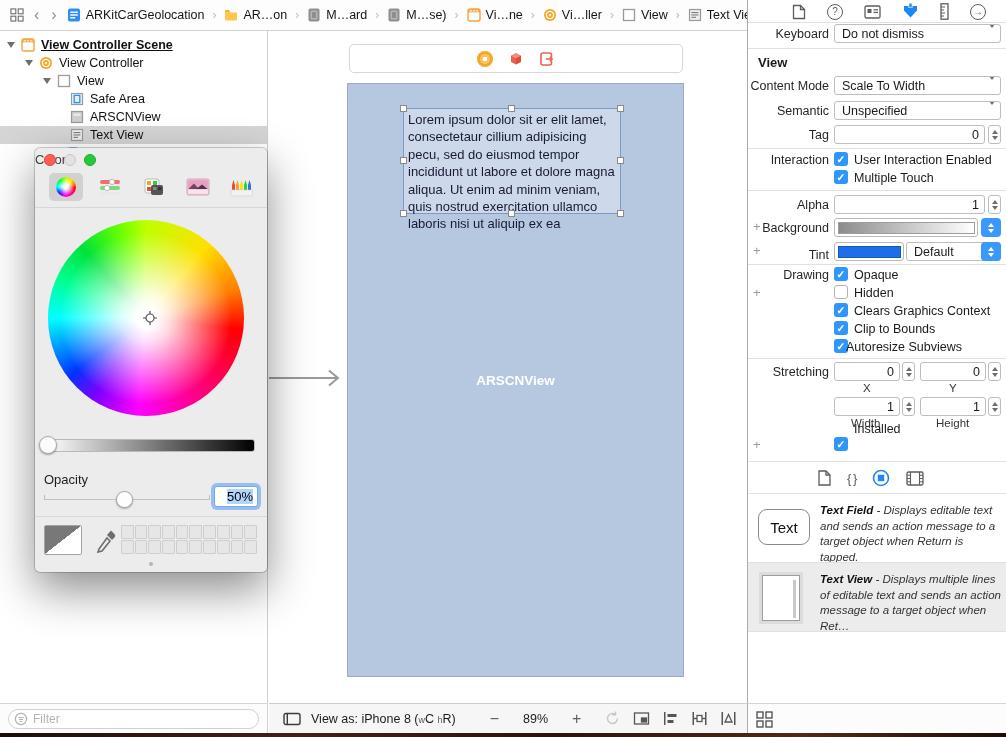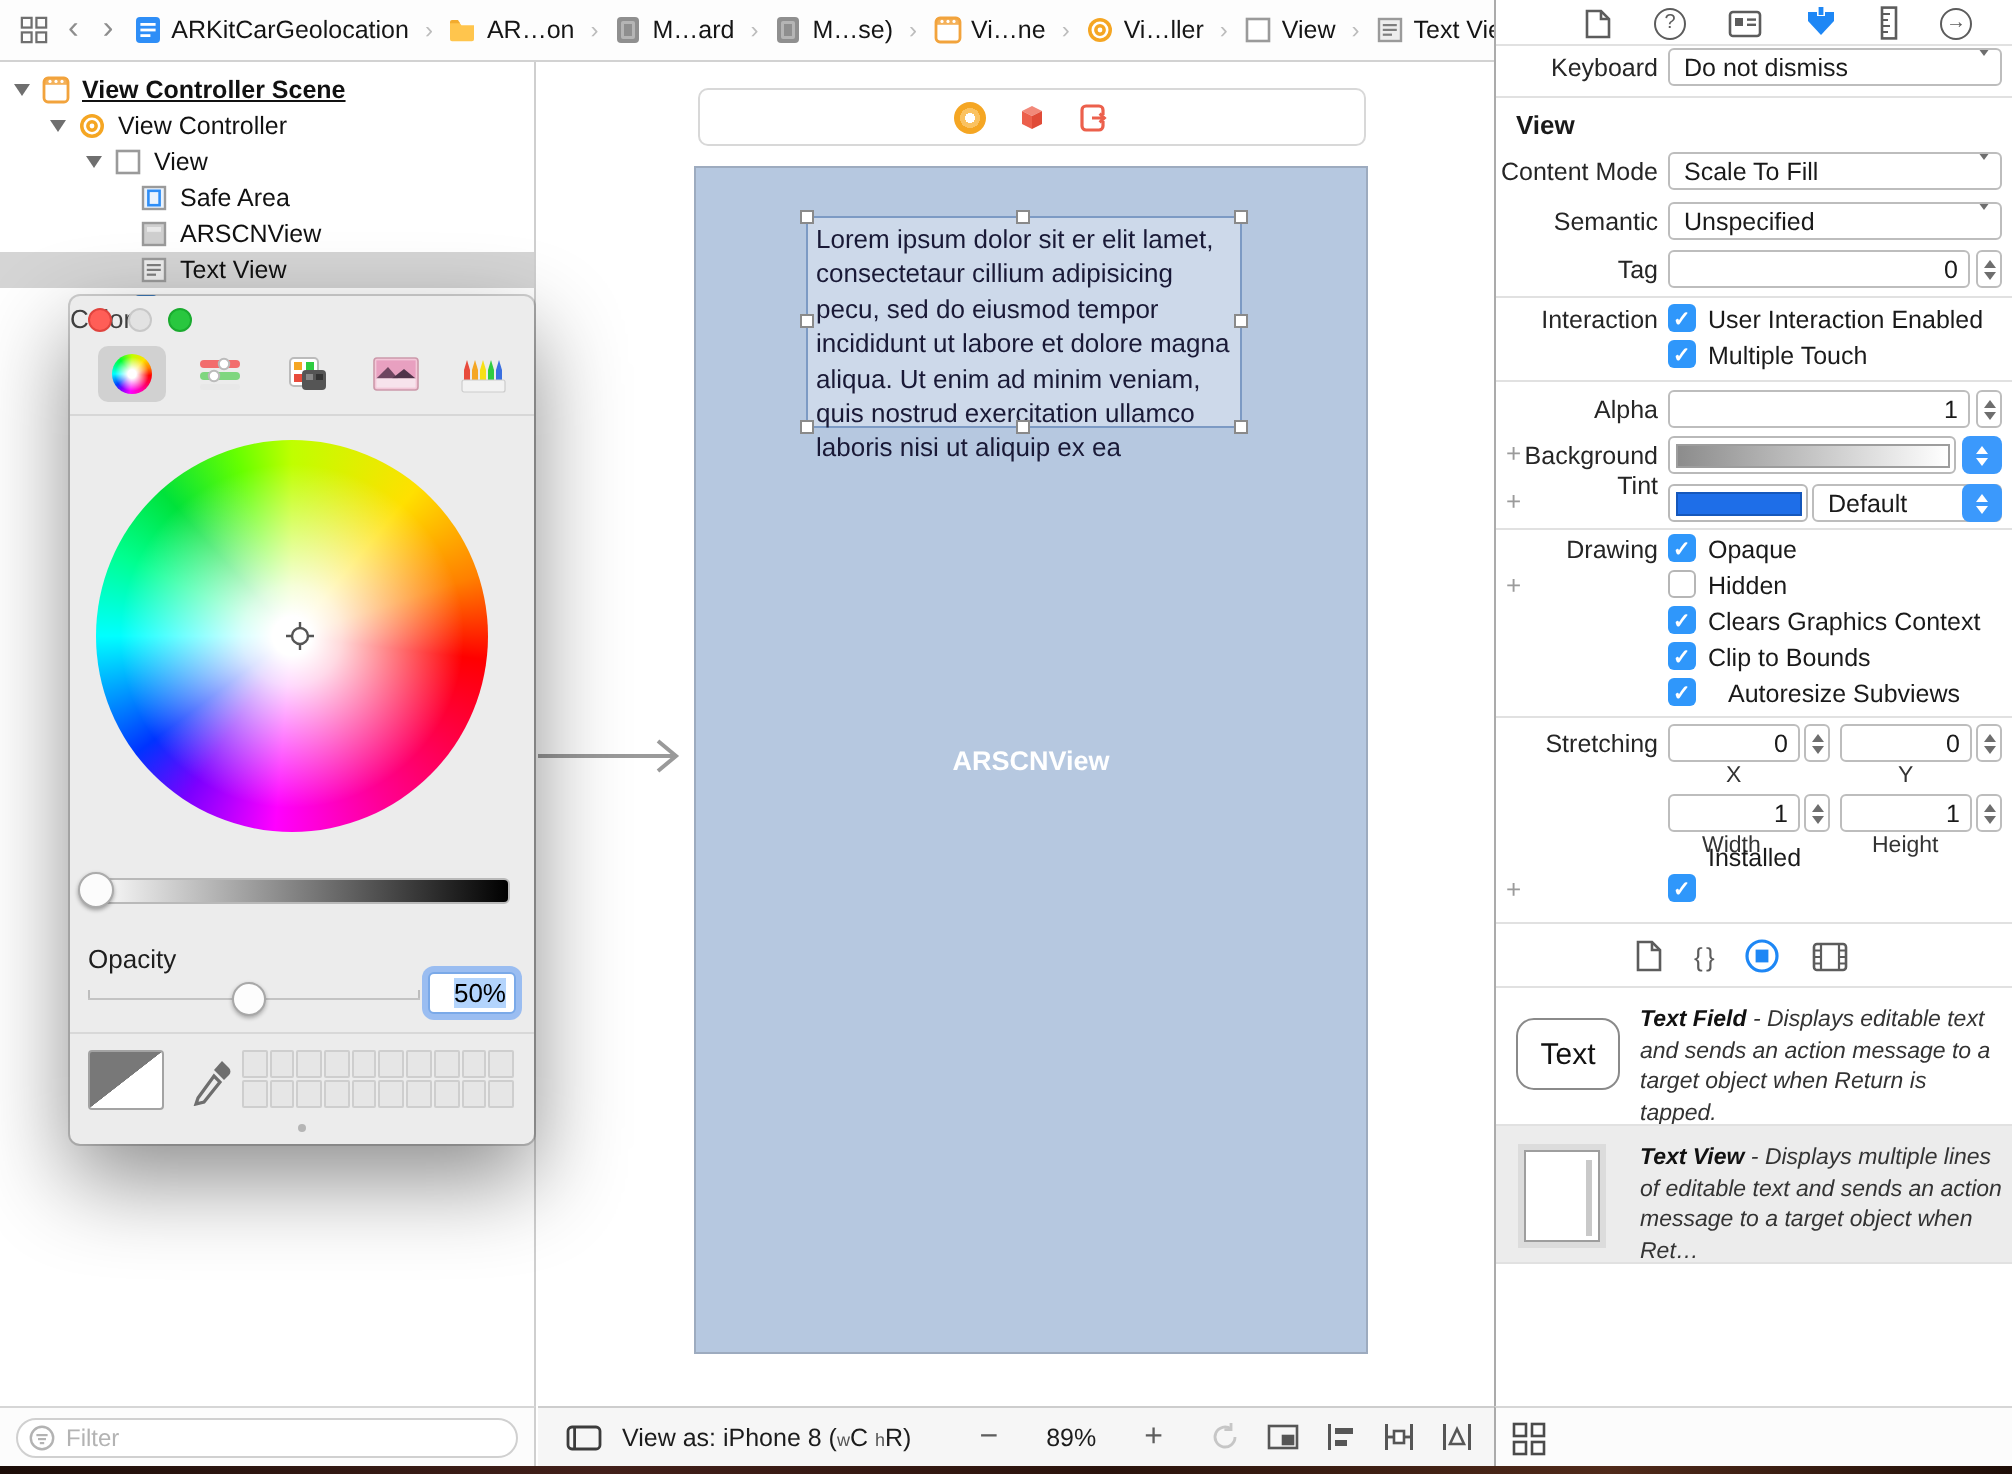--- a/index.html
+++ b/index.html
@@ -542,21 +542,21 @@
     </div>
     <div class="ihr" style="top:22px"></div>
 
     <span class="ilabel" style="top:27px">Keyboard</span>
     <span class="popup" style="top:24px"><span>Do not dismiss</span><span class="pchev"><span class="u"></span><span class="d"></span></span></span>
 
     <div class="ihr" style="top:48px"></div>
     <span style="position:absolute;left:10px;top:55px;font-weight:bold;font-size:13px;">View</span>
 
     <span class="ilabel" style="top:79px">Content Mode</span>
-    <span class="popup" style="top:76px"><span>Scale To Fill</span><span class="pchev"><span class="u"></span><span class="d"></span></span></span>
+    <span class="popup" style="top:76px"><span>Scale To Width</span><span class="pchev"><span class="u"></span><span class="d"></span></span></span>
 
     <span class="ilabel" style="top:104px">Semantic</span>
     <span class="popup" style="top:101px"><span>Unspecified</span><span class="pchev"><span class="u"></span><span class="d"></span></span></span>
 
     <span class="ilabel" style="top:128px">Tag</span>
     <span class="numfield" style="top:125px;left:86px;width:151px;"><span>0</span></span>
     <span class="stepper" style="top:125px;left:240px;">
         <span class="u"></span>
         <span class="d"></span>
       </span>
@@ -582,21 +582,21 @@
     <span class="ilabel" style="top:221px">Background</span>
     <span style="position:absolute;left:86px;top:218px;width:144px;height:19px;border:1px solid #b9b9b9;border-radius:3px;background:#fff;padding:2.5px;">
         <span style="display:block;width:100%;height:100%;background:linear-gradient(to right,#8c8c8c,#fff);border:1px solid #9d9d9d;"></span>
       </span>
     <span class="bluestep" style="left:233px;top:218px">
         <span class="u"></span>
         <span class="d"></span>
       </span>
 
     <span class="plus" style="top:243px">+</span>
-    <span class="ilabel" style="top:236px">Tint</span>
+    <span class="ilabel" style="top:248px">Tint</span>
     <span style="position:absolute;left:86px;top:242px;width:70px;height:19px;border:1px solid #b9b9b9;border-radius:3px;background:#fff;padding:2.5px;">
         <span style="display:block;width:100%;height:100%;background:#1e6ee8;border:1px solid #1557bb;"></span>
       </span>
     <span class="popup" style="left:158px;top:242px;width:95px;"><span>Default</span></span>
     <span class="bluestep" style="left:233px;top:242px">
         <span class="u"></span>
         <span class="d"></span>
       </span>
 
     <div class="ihr" style="top:264px"></div>
@@ -605,21 +605,21 @@
     <span class="cb on" style="left:86px;top:267px"></span>
     <span class="cblabel" style="left:106px;top:268px">Opaque</span>
     <span class="plus" style="top:285px">+</span>
     <span class="cb off" style="left:86px;top:285px"></span>
     <span class="cblabel" style="left:106px;top:286px">Hidden</span>
     <span class="cb on" style="left:86px;top:303px"></span>
     <span class="cblabel" style="left:106px;top:304px">Clears Graphics Context</span>
     <span class="cb on" style="left:86px;top:321px"></span>
     <span class="cblabel" style="left:106px;top:322px">Clip to Bounds</span>
     <span class="cb on" style="left:86px;top:339px"></span>
-    <span class="cblabel" style="left:116px;top:340px">Autoresize Subviews</span>
+    <span class="cblabel" style="left:98px;top:340px">Autoresize Subviews</span>
 
     <div class="ihr" style="top:358px"></div>
 
     <span class="ilabel" style="top:365px">Stretching</span>
     <span class="numfield" style="top:362px;left:86px;width:66px;"><span>0</span></span>
     <span class="stepper" style="top:362px;left:154px;">
         <span class="u"></span>
         <span class="d"></span>
       </span>
     <span class="numfield" style="top:362px;left:172px;width:66px;"><span>0</span></span>

